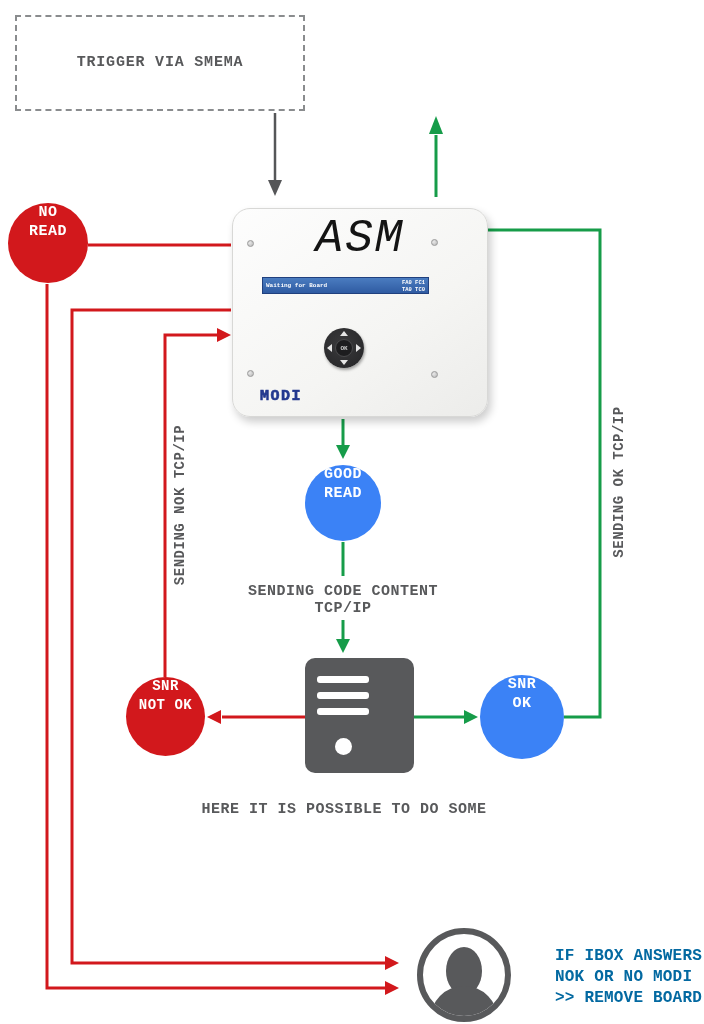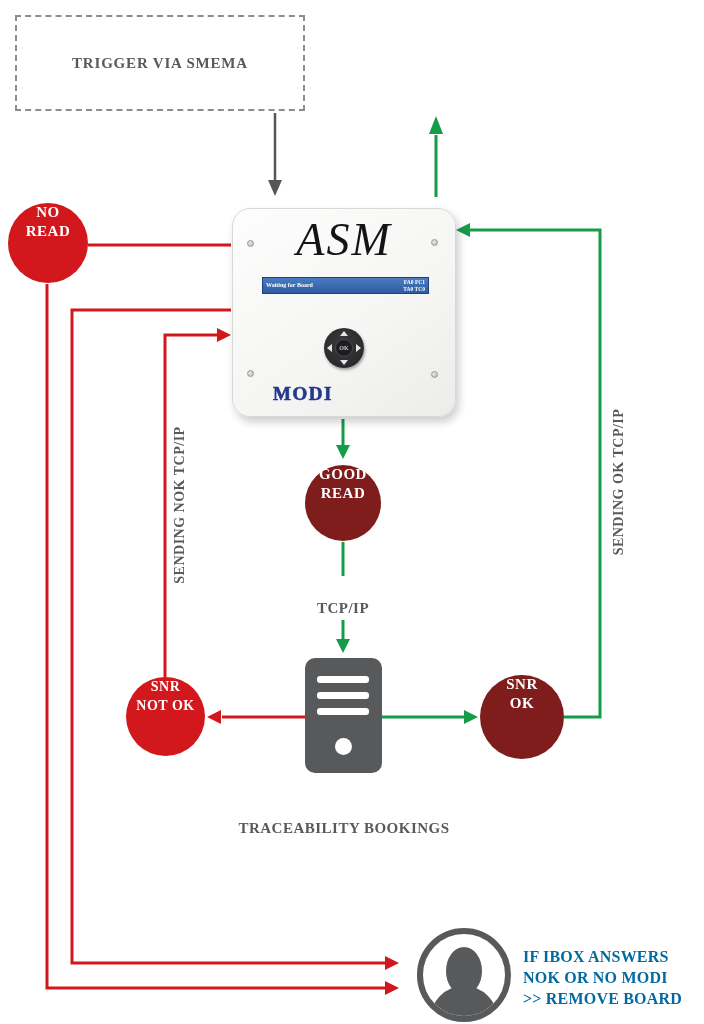--- a/index.html
+++ b/index.html
@@ -1,21 +1,21 @@
 <!DOCTYPE html>
 <html><head>
 <meta charset="utf-8">
 <style>
   html,body{margin:0;padding:0;background:#ffffff;}
   #stage{
     position:relative;width:704px;height:1024px;overflow:hidden;
-    font-family:Liberation Serif, serif;
+    font-family:Liberation Mono, monospace;
     background:#ffffff;
   }
-  .abs{position:absolute;}
+  .abs{position:absolute;padding-left:32px;}
   svg.wires{position:absolute;left:0;top:0;width:704px;height:1024px;pointer-events:none;}
 
   
   .dashed-box{
     position:absolute;width:286px;height:92px;
     border:2px dashed #8a8c8e;
     display:flex;flex-direction:column;align-items:center;justify-content:center;
     color:#58595b;font-weight:bold;font-size:15px;letter-spacing:.8px;line-height:20px;
     text-align:center;
   }
@@ -23,21 +23,21 @@
   #next-box{left:380px;top:15px;}
 
   
   .node{
     position:absolute;border-radius:50%;
     display:flex;flex-direction:column;align-items:center;
     color:#ffffff;font-weight:bold;font-size:15px;line-height:19px;letter-spacing:.5px;
     text-align:center;
   }
   .node.red{background:#d2181c;}
-  .node.green{background:#7f1d1d;}
+  .node.green{background:#3b82f6;}
   #no-read{left:8px;top:203px;width:80px;height:80px;}
   #good-read{left:305px;top:465px;width:76px;height:76px;}
   #snr-not-ok{left:126px;top:677px;width:79px;height:79px;font-size:14px;}
   #snr-ok{left:480px;top:675px;width:84px;height:84px;}
 
   
   #asm-device{
     left:232px;top:208px;width:222px;height:207px;
     background:linear-gradient(145deg,#fdfdfd 0%,#f5f5f3 60%,#ececea 100%);
     border:1px solid #d8d8d6;border-radius:18px;
@@ -71,22 +71,22 @@
     position:absolute;left:11px;top:11px;width:18px;height:18px;border-radius:50%;
     background:#1d1d1f;border:1px solid #4a4a4c;box-sizing:border-box;
     color:#c9c9c9;font-size:6px;font-weight:bold;display:flex;align-items:center;justify-content:center;
   }
   .tri{position:absolute;width:0;height:0;}
   #dpad .up{left:16px;top:3px;border-left:4px solid transparent;border-right:4px solid transparent;border-bottom:5px solid #e6e6e6;}
   #dpad .down{left:16px;bottom:3px;border-left:4px solid transparent;border-right:4px solid transparent;border-top:5px solid #e6e6e6;}
   #dpad .left{left:3px;top:16px;border-top:4px solid transparent;border-bottom:4px solid transparent;border-right:5px solid #e6e6e6;}
   #dpad .right{right:3px;top:16px;border-top:4px solid transparent;border-bottom:4px solid transparent;border-left:5px solid #e6e6e6;}
   #modi-logo{
-    position:absolute;left:40px;bottom:11px;
-    color:#23398f;font-weight:800;font-size:19px;letter-spacing:1.5px;
+    position:absolute;left:27px;bottom:11px;
+    color:#23398f;font-weight:800;font-size:15px;letter-spacing:1.5px;
     -webkit-text-stroke:.6px #23398f;
   }
 
   
   #server{
     left:305px;top:658px;width:77px;height:115px;background:#58595b;border-radius:10px;
   }
   #server .bar{position:absolute;left:12px;width:52px;height:7px;border-radius:3px;background:#ffffff;}
   #server .b1{top:18px;} #server .b2{top:34px;} #server .b3{top:50px;}
   #server .dot{position:absolute;left:30px;top:80px;width:17px;height:17px;border-radius:50%;background:#ffffff;}
@@ -240,27 +240,26 @@
     <div class="bar b3"></div>
     <div class="dot"></div>
   </div>
 
   <div class="abs" id="operator">
     <div class="head"></div>
     <div class="body"></div>
   </div>
 
   <div class="lbl" id="sending-code">
-    <br>
+    <span>SENDING CODE CONTENT</span><br>
     <span>TCP/IP</span>
   </div>
   <div class="lbl" id="checking-text">
     <br>
-    <br>
-    <span>TRACEABILITY BOOKINGS</span>
+    <span>HERE IT IS POSSIBLE TO DO SOME</span><br>
   </div>
   <div class="vlabel" id="sending-nok">SENDING NOK TCP/IP</div>
   <div class="vlabel" id="sending-ok">SENDING OK TCP/IP</div>
   <div class="abs" id="remove-text">
     <span>IF IBOX ANSWERS</span><br>
     <span>NOK OR NO MODI</span><br>
     <span>&gt;&gt; REMOVE BOARD</span>
   </div>
 
 </div>

